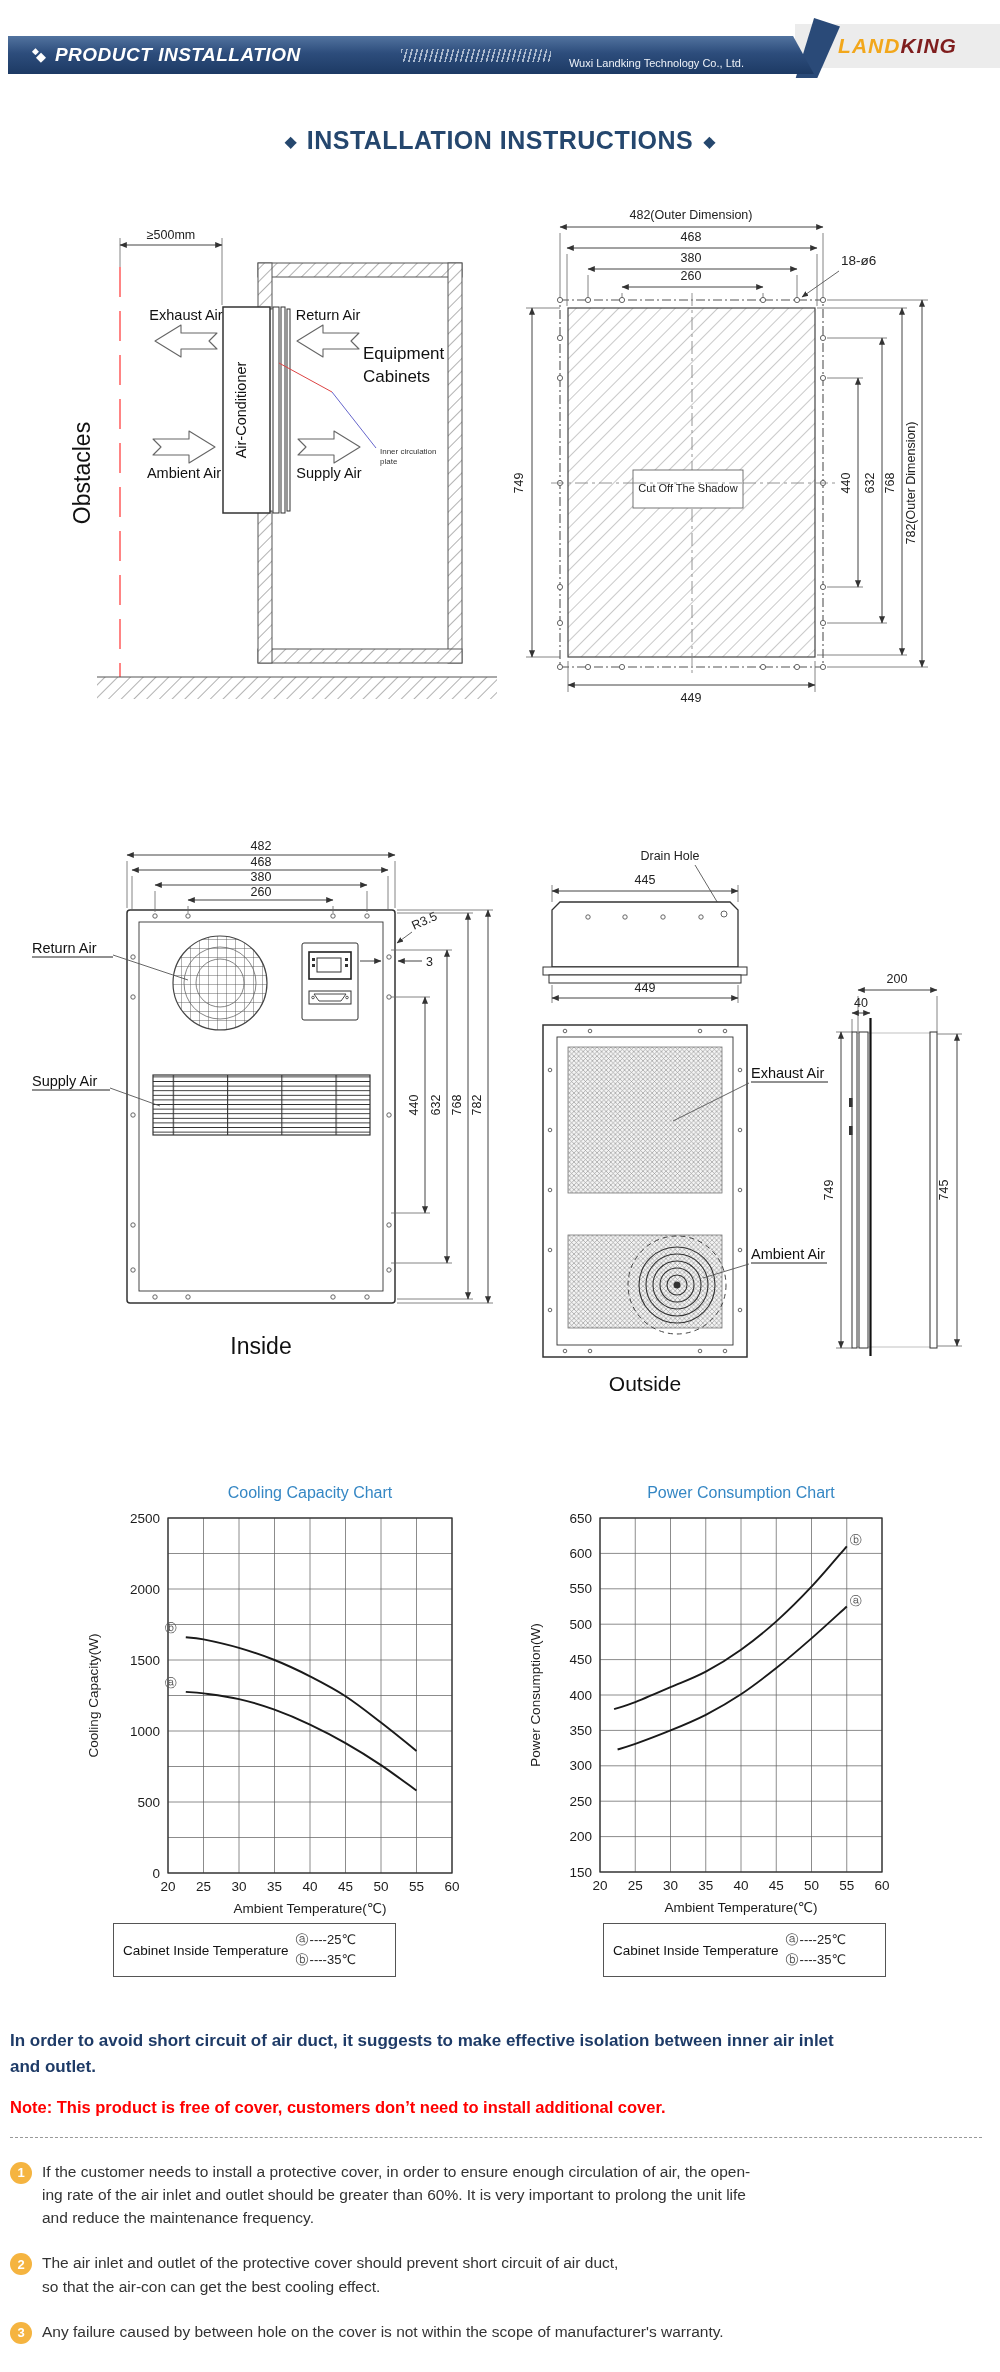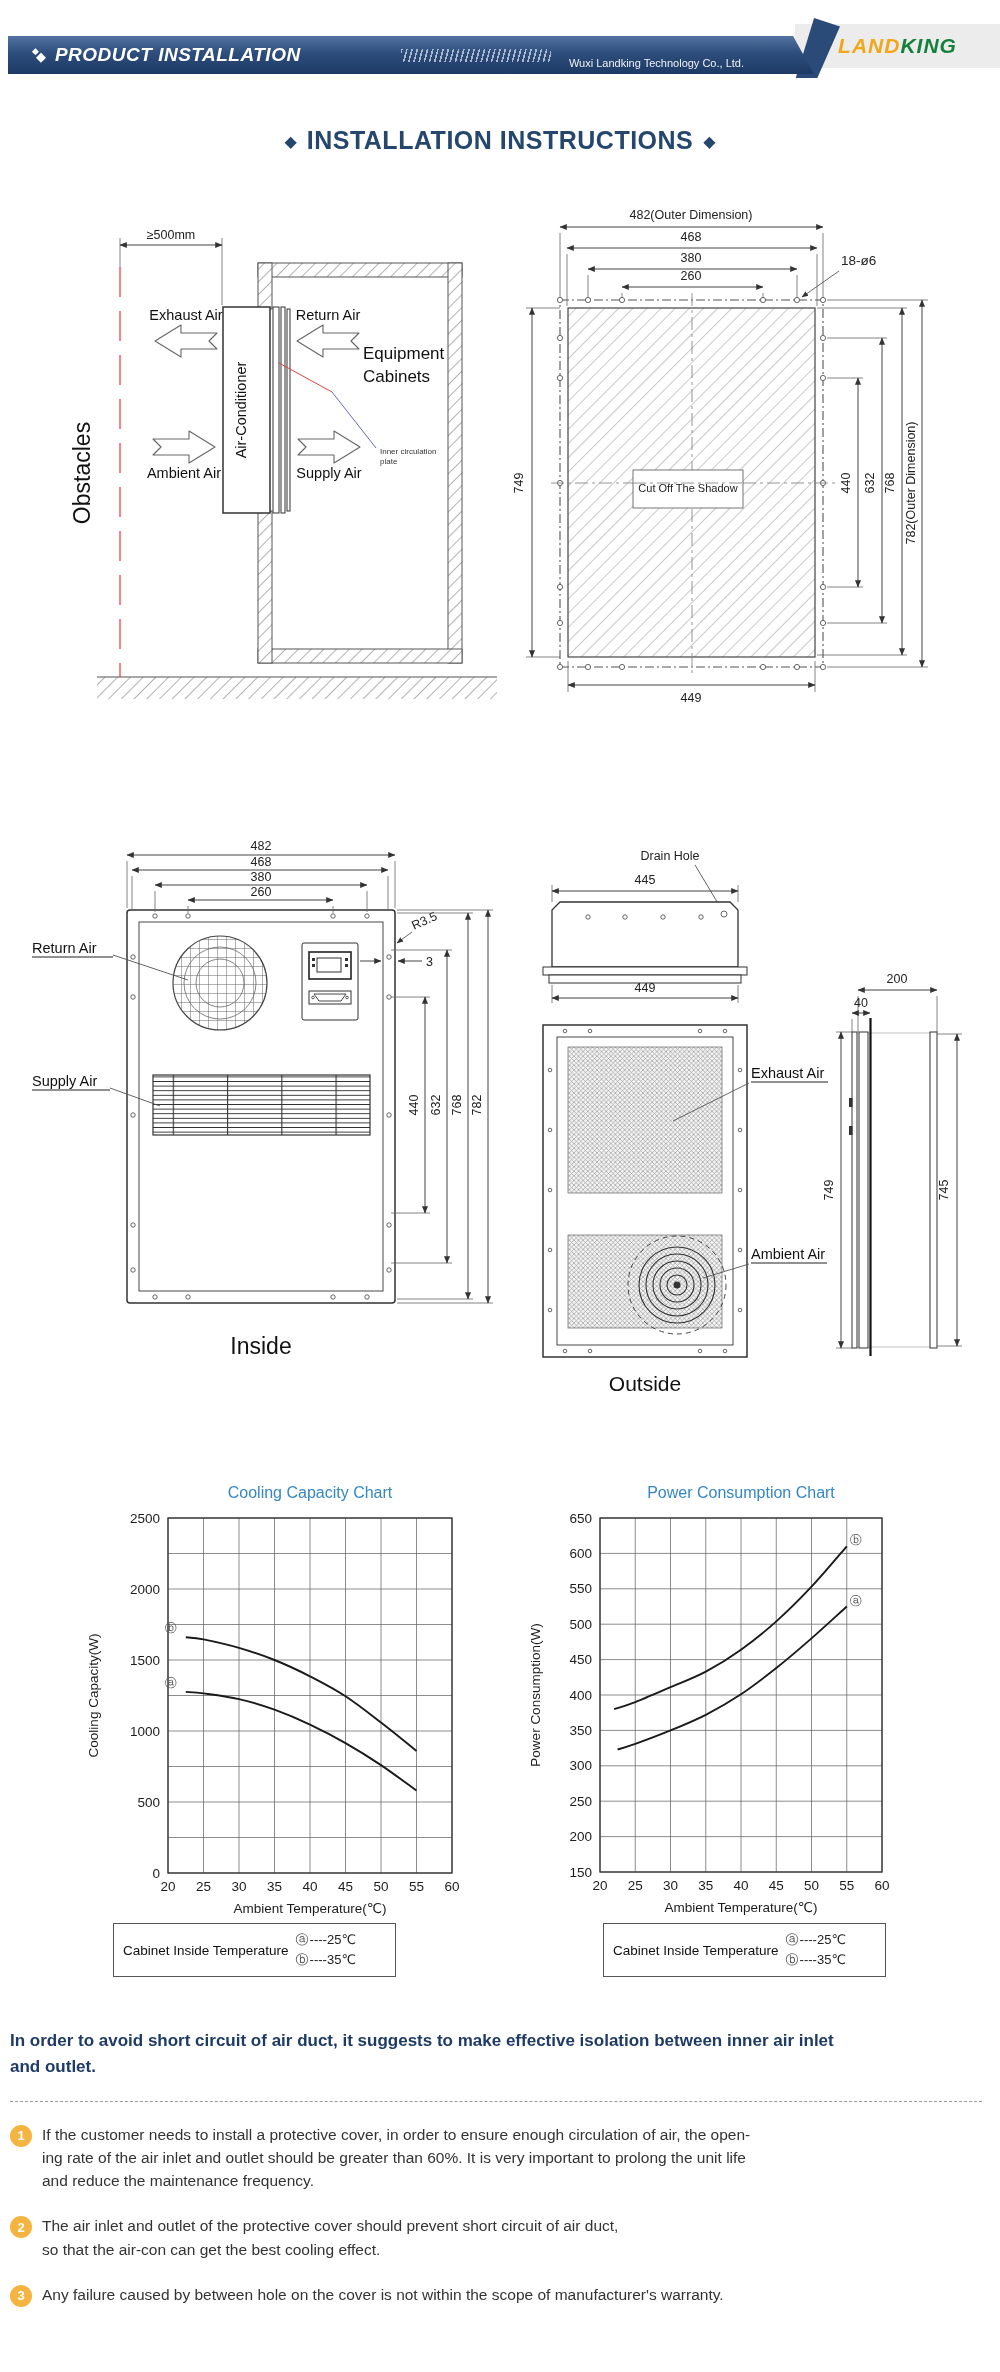--- a/index.html
+++ b/index.html
@@ -5,21 +5,21 @@
   html,body{margin:0;padding:0;background:#fff;}
   .page{position:relative;width:1000px;height:2372px;background:#fff;overflow:hidden;
         font-family:"Liberation Sans","DejaVu Sans",sans-serif;}
   .abs{position:absolute;}
 
   
   .logo-plate{position:absolute;right:0;top:24px;width:205px;height:44px;background:#ececec;
               display:flex;align-items:center;justify-content:center;
               font-style:italic;font-weight:bold;font-size:21px;letter-spacing:1px;}
   .logo-land{color:#F2A71B;}
-  .logo-king{color:#15803d;}
+  .logo-king{color:#7f1d1d;}
   .banner-arrow{position:absolute;left:786px;top:18px;width:54px;height:60px;background:#2a4a78;
                 clip-path:polygon(18% 100%,52% 0,100% 14%,58% 100%);}
   .banner{position:absolute;left:8px;top:36px;width:806px;height:38px;
           background:linear-gradient(180deg,#52739f 0%,#2d4d7c 45%,#1d3a64 100%);
           clip-path:polygon(0 0,97.4% 0,100% 100%,0 100%);
           display:flex;align-items:center;padding-left:24px;box-sizing:border-box;color:#fff;}
   .banner-icon{margin-right:9px;line-height:1;}
   .banner-icon .d1{font-size:9px;vertical-align:7px;}
   .banner-icon .d2{font-size:13px;margin-left:-3px;}
   .banner-title{font-weight:bold;font-style:italic;font-size:19px;letter-spacing:0.5px;white-space:nowrap;}
@@ -653,20 +653,21 @@
     <span class="lg-label">Cabinet Inside Temperature</span>
     <span class="lg-rows">
       <span class="lg-row"><span class="lg-marker">ⓐ</span><span>----25℃</span></span>
       <span class="lg-row"><span class="lg-marker">ⓑ</span><span>----35℃</span></span>
     </span>
   </div>
 
   <div class="notes">
     <p class="iso">In order to avoid short circuit of air duct, it suggests to make effective isolation between inner air inlet
 and outlet.</p>
+    <div class="rednote">Note: This product is free of cover, customers don’t need to install additional cover.</div>
     <hr class="divider">
     <div class="nitem">
       <span class="ncircle">1</span>
       <span class="ntext">If the customer needs to install a protective cover, in order to ensure enough circulation of air, the open-
 ing rate of the air inlet and outlet should be greater than 60%. It is very important to prolong the unit life
 and reduce the maintenance frequency.</span>
     </div>
     <div class="nitem">
       <span class="ncircle">2</span>
       <span class="ntext">The air inlet and outlet of the protective cover should prevent short circuit of air duct,

